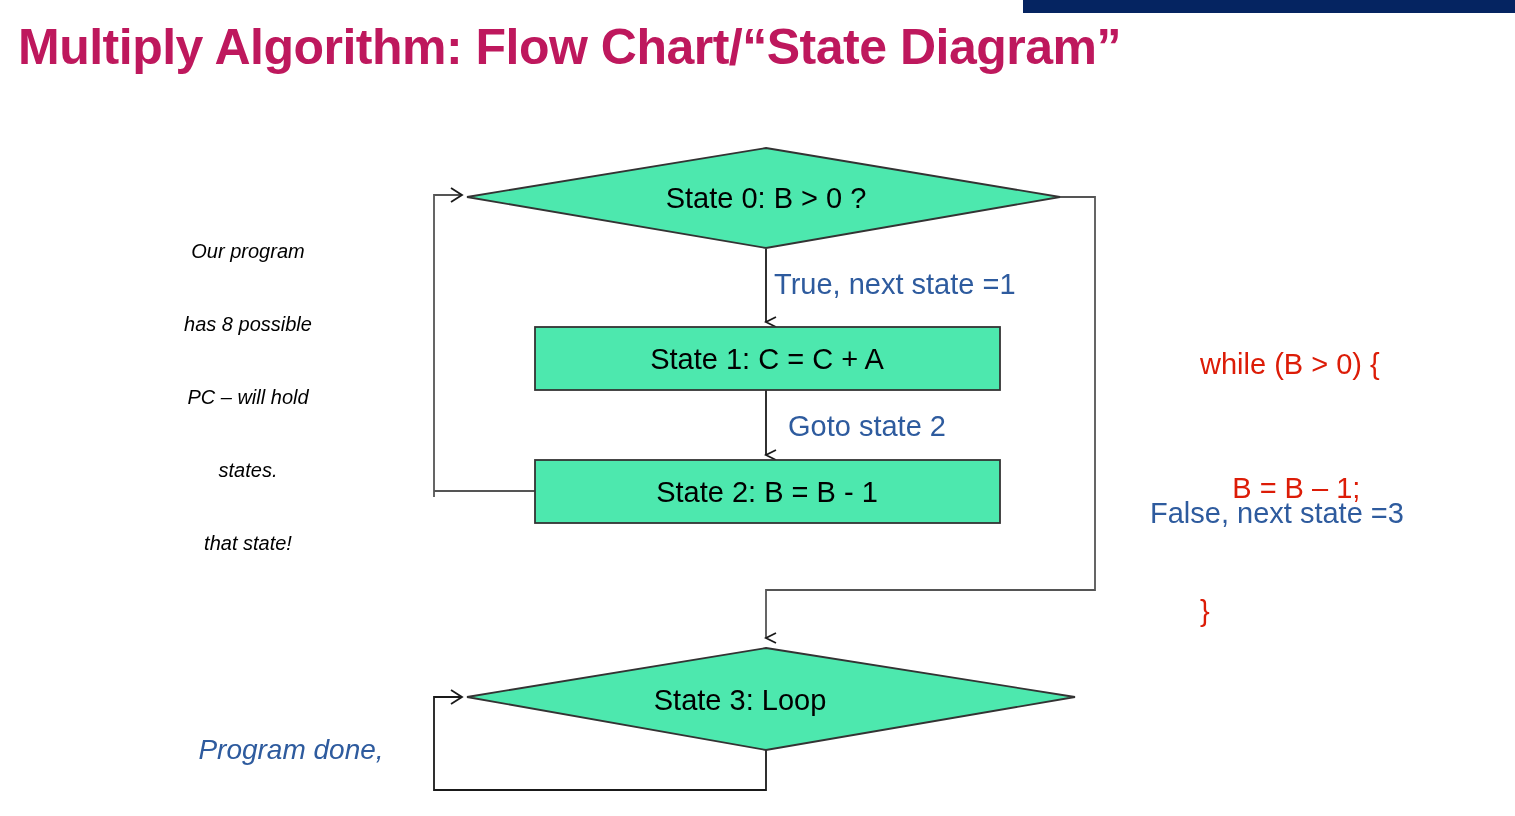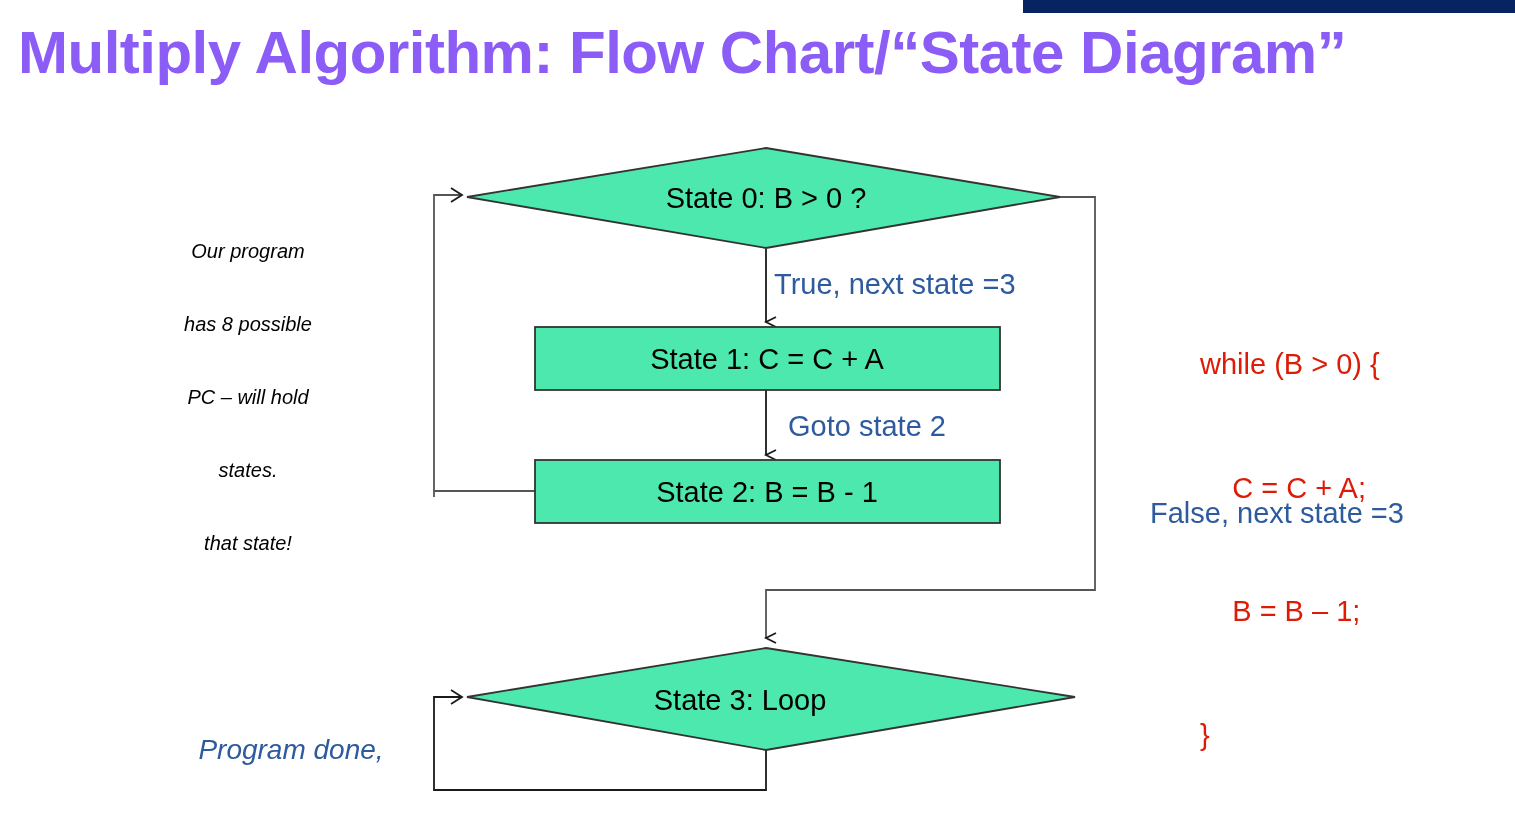--- a/index.html
+++ b/index.html
@@ -22,23 +22,23 @@
     width: 492px;
     height: 13px;
     background: #052461;
   }
   .slide-title {
     position: absolute;
     left: 18px;
     top: 18px;
     width: 1420px;
     font-family: "Liberation Sans", sans-serif;
-    font-size: 60px;
+    font-size: 50px;
     font-weight: bold;
-    color: #8b5cf6;
+    color: #be185d;
     letter-spacing: -0.5px;
     white-space: nowrap;
   }
   
   #flow {
     position: absolute;
     left: 0;
     top: 0;
     width: 1515px;
     height: 816px;
@@ -91,35 +91,34 @@
   <div class="slide-title">Multiply Algorithm: Flow Chart/“State Diagram”</div>
 
   <div class="anno anno-black-italic" style="left:128px; top:190px; width:240px;">
     <div>Our program</div>
     <div>has 8 possible</div>
     <div>PC – will hold</div>
     <div>states.</div>
     <div>that state!</div>
   </div>
 
-  <div class="anno anno-blue" style="left:774px; top:268px;">True, next state =3</div>
+  <div class="anno anno-blue" style="left:774px; top:268px;">True, next state =1</div>
 
   <div class="anno anno-blue" style="left:788px; top:403px;margin-top:7px;">Goto state 2</div>
 
 
   <div class="anno anno-blue" style="left:1150px; top:497px;">False, next state =3</div>
 
   <div class="anno anno-blue-italic" style="left:155px; top:660px; width:272px;">
     <div>Program done,</div>
     
   </div>
 
   <div class="code-block" style="left:1200px; top:262px;">
     <div>while (B &gt; 0) {</div>
-    <div>    C = C + A;</div>
     <div>    B = B – 1;</div>
     <div>}</div>
     
   </div>
 
   <svg id="flow" viewBox="0 0 1515 816">
     <defs>
       <marker id="arrowDown" markerWidth="14" markerHeight="14" refX="6" refY="11" orient="auto" markerUnits="userSpaceOnUse">
         <path d="M1,1 L6,11 L11,1" fill="none" stroke="#1a1a1a" stroke-width="1.8"></path>
       </marker>

